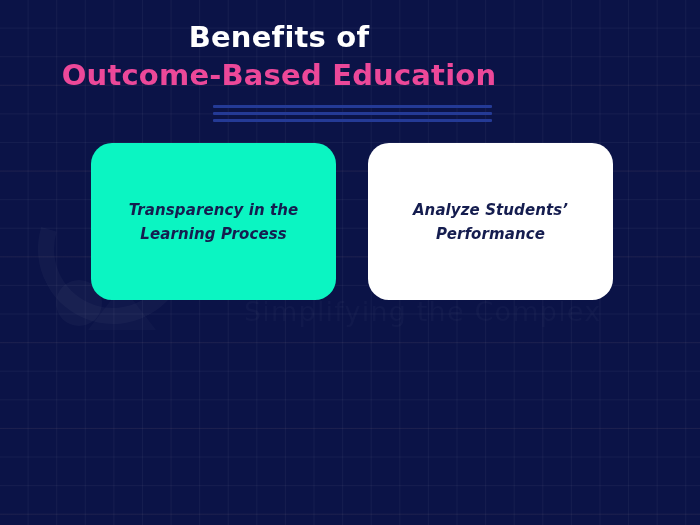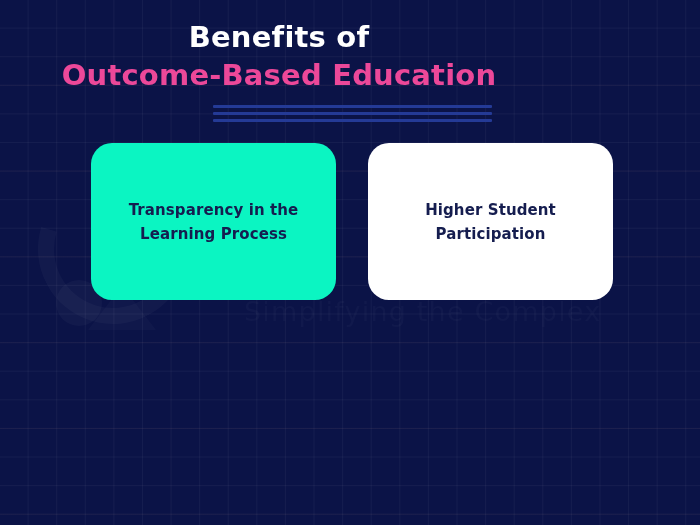--- a/index.html
+++ b/index.html
@@ -176,20 +176,21 @@
     row-gap: 26px;
   }
   .card {
     border-radius: 21px;
     display: flex;
     align-items: center;
     justify-content: center;
     text-align: center;
     padding: 0 18px;
     box-sizing: border-box;
+    font-style: italic;
   }
   .card.teal  { background: #0bf5c2; }
   .card.white { background: #ffffff; }
   .card-label {
     font-family: "DejaVu Sans", sans-serif;
     font-size: 15px;
     font-weight: 700;
     line-height: 24px;
     color: #151d4f;
     letter-spacing: 0.1px;
@@ -225,22 +226,22 @@
     <div class="rule r3"></div>
   </div>
 
   <div class="cards">
 
     <div class="card teal">
       <span class="card-label">Transparency in the
 Learning Process</span>
     </div>
 
-
     <div class="card white">
-      <span class="card-label">Higher Student
-Participation</span>
+      <span class="card-label">Analyze Students’
+Performance</span>
     </div>
 
 
+
   </div>
 
 </div>
 
 </body></html>

